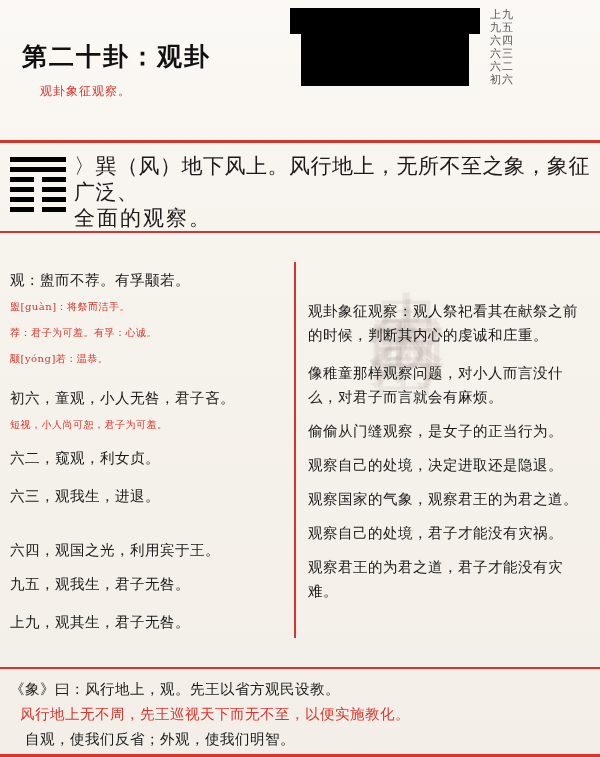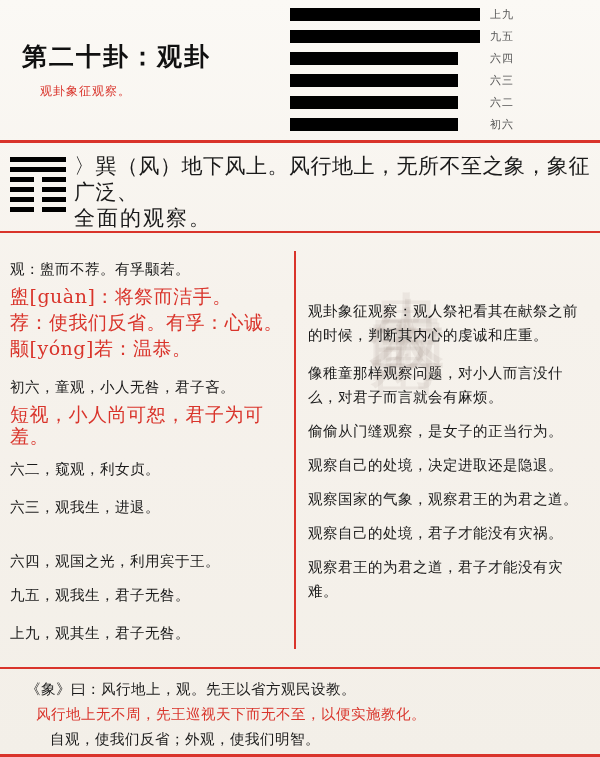--- a/index.html
+++ b/index.html
@@ -45,22 +45,22 @@
     margin-top:10px;margin-left:18px;
     font-size:12px;color:#d9342b;letter-spacing:1px;
   }
 
   
   .hexagram{
     position:absolute;left:290px;top:8px;
     width:190px;
   }
   .hx-row{
-    height:13px;margin-bottom:9px;position:relative;
-    display:flex;justify-content:flex-start;
+    height:13px;position:relative;
+    display:flex;justify-content:center;
   }
   .hx-full{width:190px;height:13px;background:#000;}
   .hx-half{width:84px;height:13px;background:#000;}
   .hx-label{
     position:absolute;left:200px;top:-1px;
     font-size:11px;color:#555;letter-spacing:1px;
     white-space:nowrap;
   }
 
   
@@ -97,35 +97,35 @@
   .col-right{
     width:304px;padding:6px 10px 0 12px;box-sizing:border-box;
   }
   .ln{
     font-size:14.5px;line-height:24px;letter-spacing:0.5px;
     font-family:"DejaVu Serif","Liberation Serif",serif;
     margin-bottom:4px;
   }
   .hang{ padding-left:30px; text-indent:-30px;margin-top:16px; }
   .red{ color:#d9342b; }
-  .red-note{ color:#d9342b; font-size:19px;line-height:22px; }
+  .red-note{ color:#d9342b; font-size:10px;line-height:22px; }
   .gap-s{height:6px;}
   .gap-m{height:10px;}
 
   
   .footer{
     border-top:2px solid #d9342b;
-    padding:8px 10px 6px 26px;
+    padding:8px 10px 6px 10px;
   }
   .f-line{
     font-size:14.5px;line-height:25px;letter-spacing:0.5px;
     font-family:"DejaVu Serif","Liberation Serif",serif;
   }
   .f-red{ color:#d9342b; margin-left:10px; }
-  .f-ind{ margin-left:24px; }
+  .f-ind{ margin-left:15px; }
   .bottom-rule{
     position:absolute;left:0;bottom:0;width:600px;height:3px;background:#d9342b;
   }
 </style>
 </head>
 <body>
 
 <div class="page">
 
   <div class="watermark">人生最大的财富</div>
@@ -196,21 +196,21 @@
     <div class="trigram-text">
       <div>〉巽（风）地下风上。风行地上，无所不至之象，象征广泛、</div>
       <div class="gua">全面的观察。</div>
     </div>
   </div>
 
   <div class="body-wrap">
     <div class="col-left">
       <div class="ln">观：盥而不荐。有孚颙若。</div>
       <div class="ln red-note">盥[guàn]：将祭而洁手。</div>
-      <div class="ln red-note">荐：使我们反省。有孚：心诚。</div>
+      <div class="ln red-note">荐：君子为可羞。有孚：心诚。</div>
       <div class="ln red-note">颙[yóng]若：温恭。</div>
       <div class="ln hang">初六，童观，小人无咎，君子吝。</div>
       <div class="ln red-note">短视，小人尚可恕，君子为可羞。</div>
       <div class="gap-s"></div>
       <div class="ln">六二，窥观，利女贞。</div>
       <div class="gap-m"></div>
       <div class="ln">六三，观我生，进退。</div>
       <div class="gap-m"></div>
       <div class="ln hang">六四，观国之光，利用宾于王。</div>
       <div class="gap-s"></div>

